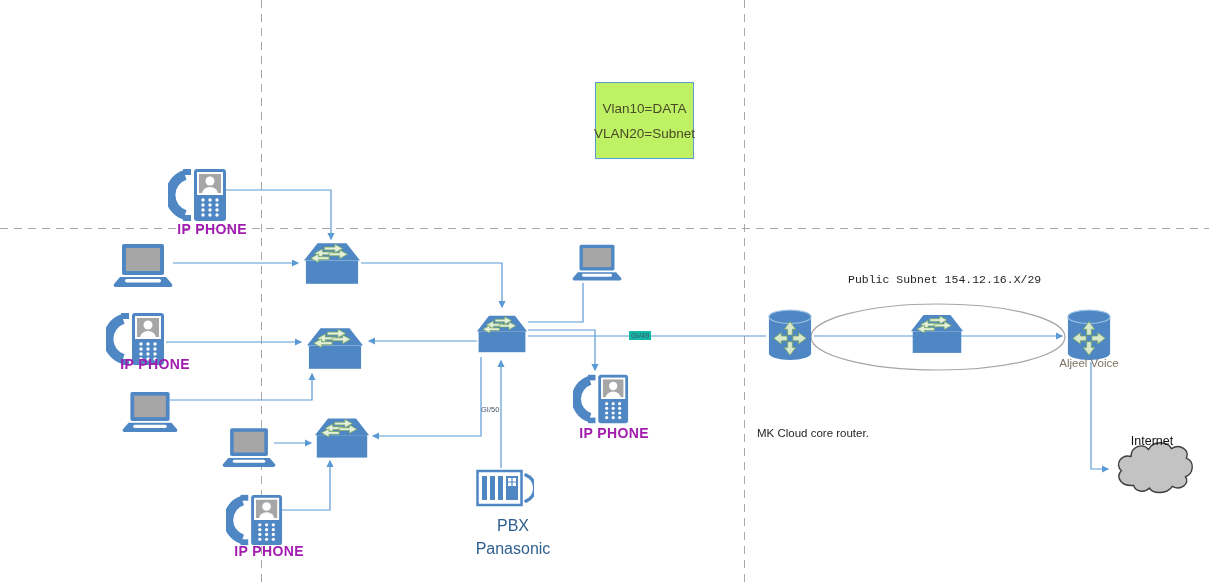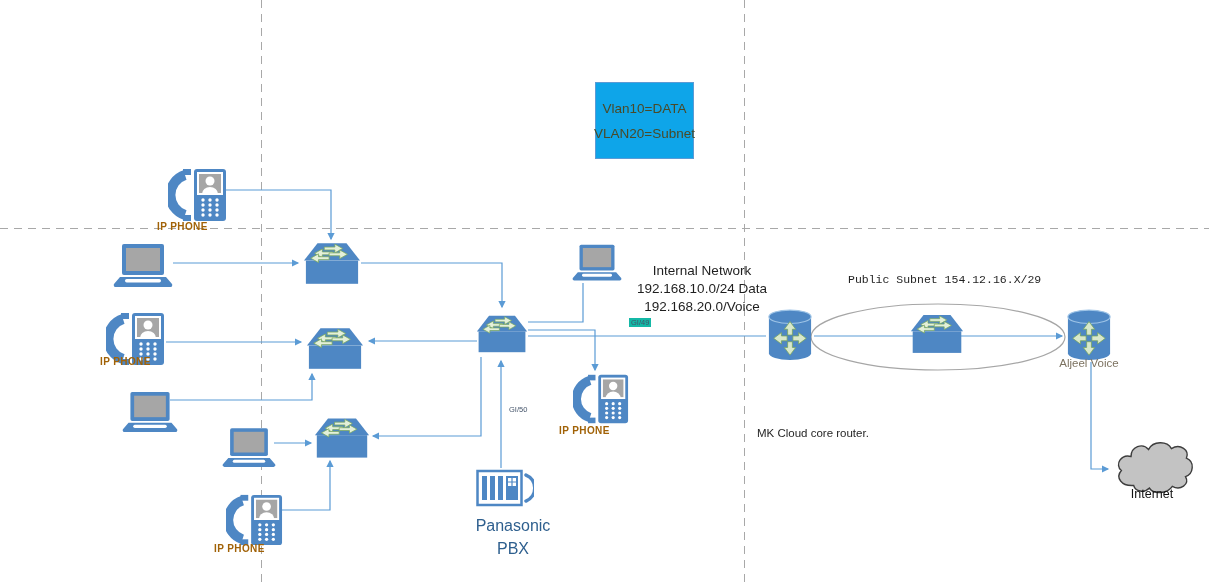--- a/index.html
+++ b/index.html
@@ -2,37 +2,37 @@
 <html><head>
 <meta charset="utf-8">
 <style>
   html,body{margin:0;padding:0;background:#fff;}
   #canvas{position:relative;width:1209px;height:584px;background:#fff;overflow:hidden;
           font-family:"Liberation Sans",sans-serif;}
   #wires{position:absolute;left:0;top:0;}
   .dev{position:absolute;}
   .dev svg{display:block;}
   .lbl{position:absolute;white-space:nowrap;}
-  .lbl-phone{width:90px;text-align:left;font-size:10px;font-weight:600;
-             color:#a16207;letter-spacing:.4px;}
+  .lbl-phone{width:90px;text-align:right;font-size:14px;font-weight:600;
+             color:#a21caf;letter-spacing:.4px;}
   .vlan-box{position:absolute;left:595px;top:82px;width:99px;height:77px;
-            border:1.4px solid #5b9bd5;background:#0ea5e9;box-sizing:border-box;
+            border:1.4px solid #5b9bd5;background:#bef264;box-sizing:border-box;
             display:flex;flex-direction:column;justify-content:center;align-items:center;}
   .vlan-box div{font-size:13.5px;line-height:25px;color:#4a4a28;}
   .int-net{left:610px;top:262px;width:184px;text-align:center;font-size:13.5px;
            line-height:18px;color:#1f1f1f;}
   .pub-subnet{left:848px;top:273px;width:180px;text-align:center;font-size:11.5px;color:#1f1f1f;font-family:Liberation Mono, monospace;}
   .core-router-lbl{left:757px;top:383px;font-size:11.5px;color:#262626;margin-top:44px;}
   .aljeel-lbl{left:1034px;top:357px;width:110px;text-align:center;font-size:11.5px;color:#7c7260;}
   .pbx-lbl{left:448px;top:514px;width:130px;text-align:center;color:#2e5f8e;font-size:16px;}
   .pbx-lbl div{line-height:23px;}
-  .port-lbl{font-size:7.5px;color:#44546a;padding-left:28px;}
-  .gi49{left:629px;top:318px;background:#14b8a6;padding:0 2px;}
+  .port-lbl{font-size:7.5px;color:#44546a;}
+  .gi49{left:629px;top:331px;background:#14b8a6;padding:0 2px;}
   .gi50{left:481px;top:405px;}
-  .inet-lbl{left:1112px;top:487px;width:80px;text-align:center;font-size:12.5px;color:#111;}
+  .inet-lbl{left:1112px;top:434px;width:80px;text-align:center;font-size:12.5px;color:#111;}
 </style>
 </head>
 <body>
 
 <div id="canvas">
 
   <svg width="0" height="0" style="position:absolute">
     <defs>
       <marker id="arr" markerWidth="8" markerHeight="8" refX="5" refY="3" orient="auto">
         <path d="M0,0 L6,3 L0,6 Z" fill="#5b9bd5"></path>
@@ -214,22 +214,22 @@
       </svg>
     </div>
   <div class="lbl lbl-phone" style="left:559px;top:425px">IP PHONE</div>
 
   <div class="dev" style="left:476px;top:468px">
     <svg width="58" height="40">
         <use href="#sym-pbx"></use>
       </svg>
     </div>
   <div class="lbl pbx-lbl">
+    <div>PBX</div>
     <div>Panasonic</div>
-    <div>PBX</div>
   </div>
 
   <div class="dev" style="left:767px;top:308px">
     <svg width="46" height="54">
         <use href="#sym-router"></use>
       </svg>
     </div>
   <div class="lbl core-router-lbl">MK Cloud core router.</div>
 
   <div class="dev" style="left:910px;top:314px">
@@ -245,24 +245,19 @@
     </div>
   <div class="lbl aljeel-lbl">Aljeel Voice</div>
 
   <div class="dev" style="left:1112px;top:438px">
     <svg width="82" height="58">
         <use href="#sym-cloud"></use>
       </svg>
     </div>
   <div class="lbl inet-lbl">Internet</div>
 
-  <div class="lbl int-net">
-    <div>Internal Network</div>
-    <div>192.168.10.0/24 Data</div>
-    <div>192.168.20.0/Voice</div>
-  </div>
 
   <div class="lbl pub-subnet">Public Subnet 154.12.16.X/29</div>
 
   <div class="lbl port-lbl gi49">GI/49</div>
   <div class="lbl port-lbl gi50">GI/50</div>
 
 </div>
 
 </body></html>

